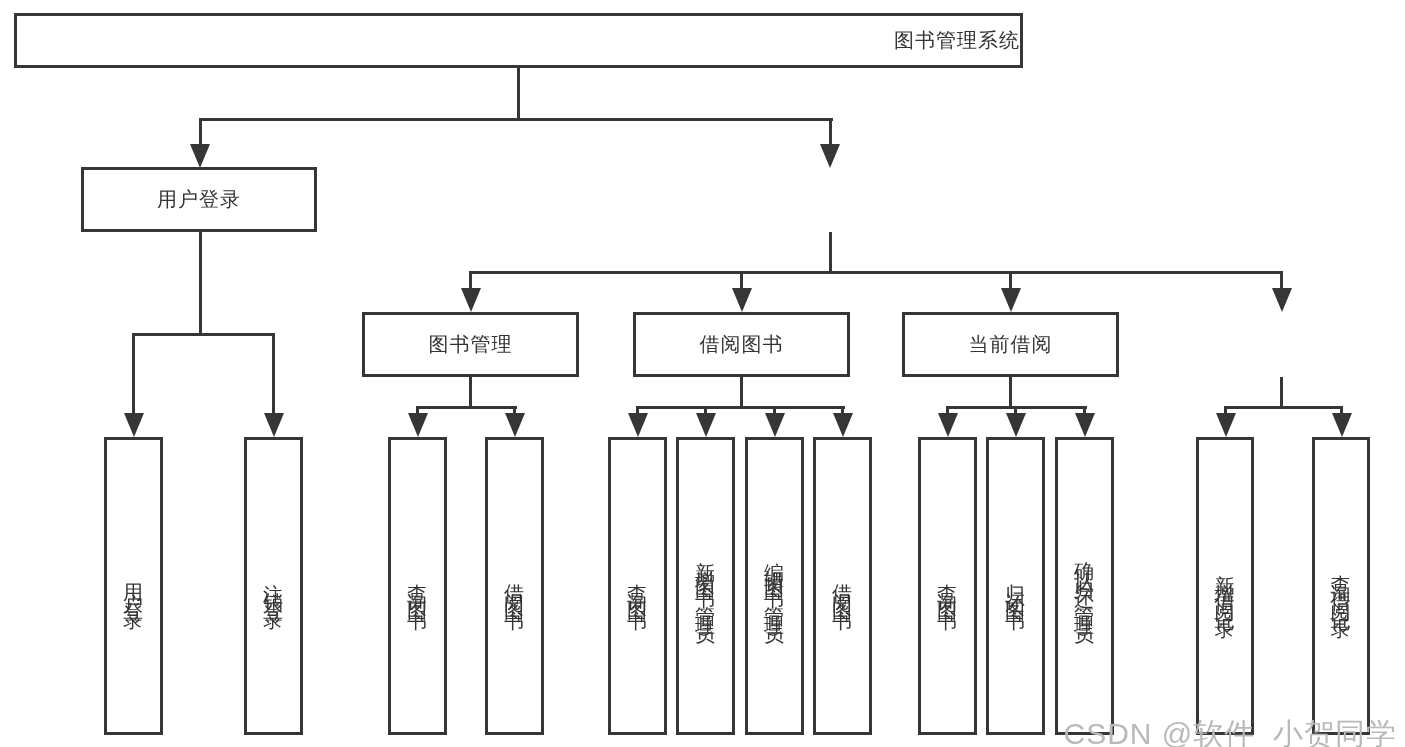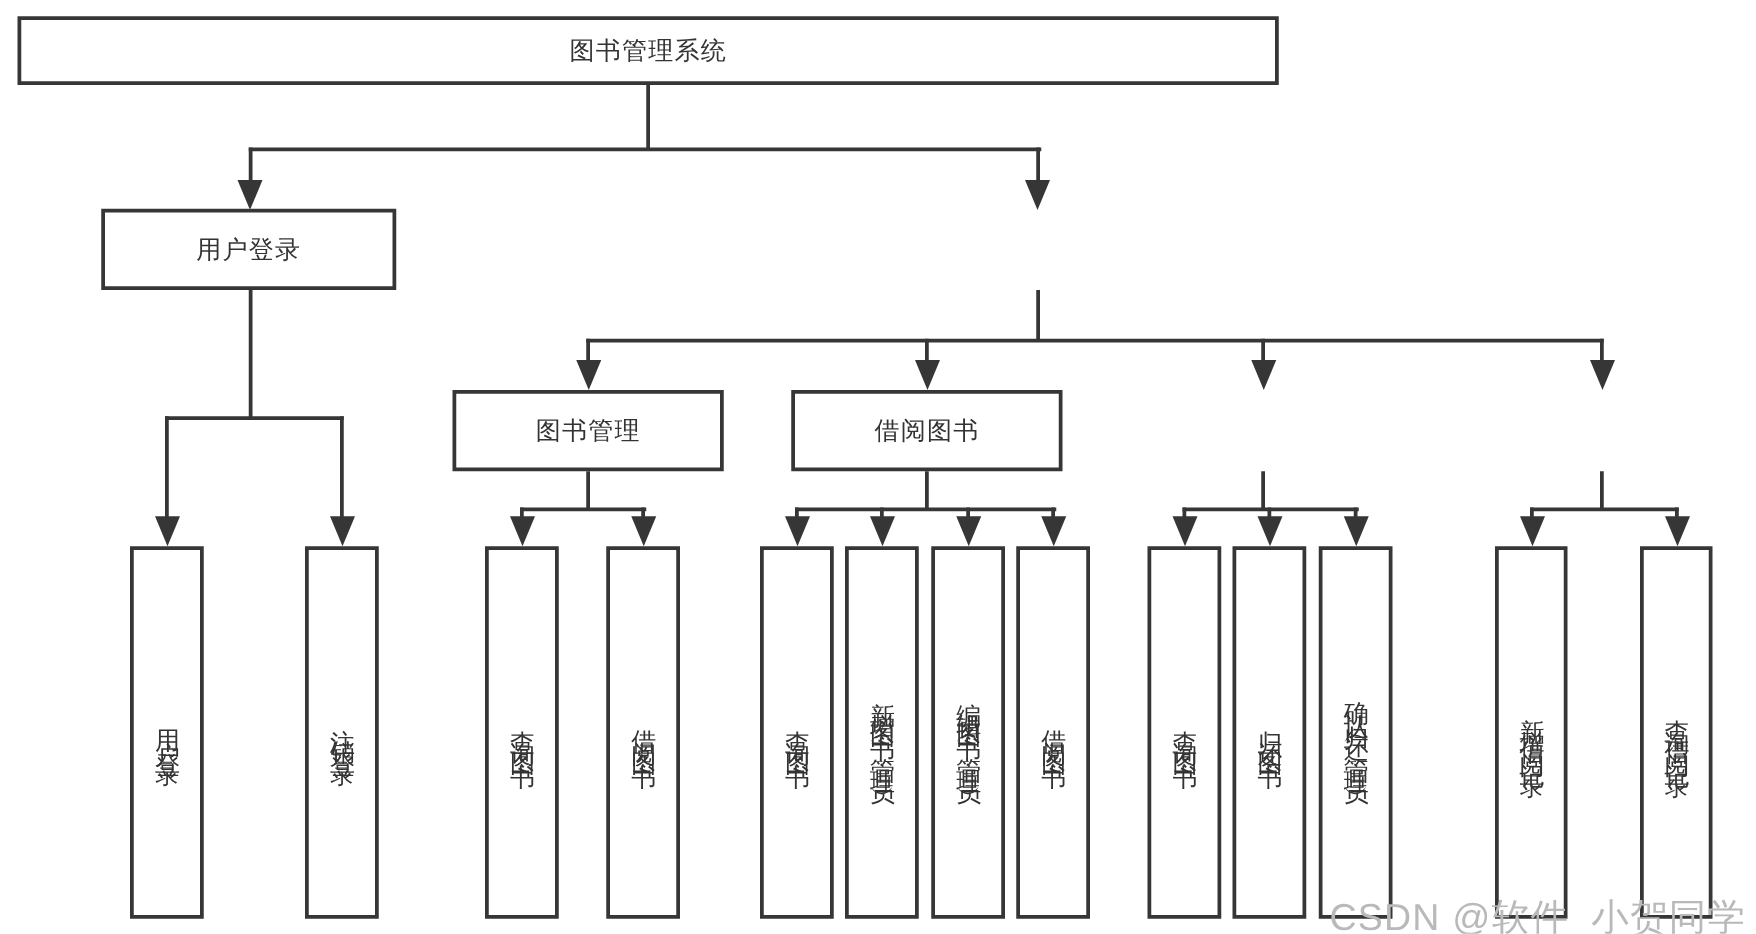--- a/index.html
+++ b/index.html
@@ -60,21 +60,21 @@
     letter-spacing:1px;
     white-space:nowrap;
     z-index:5;
   }
 </style>
 </head>
 <body>
 
 <div class="diagram">
 
-  <div class="node" style="left:14px;top:13px;width:1009px;height:55px;">
+  <div class="node" style="left:14px;top:13px;width:1009px;height:55px;justify-content:flex-end;">
     <span class="lbl">图书管理系统</span>
   </div>
 
   <div class="vl" style="left:517px;top:68px;height:52px;"></div>
   <div class="hl" style="left:199px;top:118px;width:634px;"></div>
   <div class="vl" style="left:199px;top:118px;height:30px;"></div>
   <div class="ah" style="left:190px;top:144px;"></div>
   <div class="vl" style="left:829px;top:118px;height:30px;"></div>
   <div class="ah" style="left:820px;top:144px;"></div>
 
@@ -98,20 +98,23 @@
   <div class="vl" style="left:1009px;top:271px;height:20px;"></div>
   <div class="ah" style="left:1001px;top:288px;"></div>
   <div class="vl" style="left:1280px;top:271px;height:20px;"></div>
   <div class="ah" style="left:1272px;top:288px;"></div>
 
   <div class="node" style="left:362px;top:312px;width:217px;height:65px;">
     <span class="lbl">图书管理</span>
   </div>
   <div class="node" style="left:633px;top:312px;width:217px;height:65px;">
     <span class="lbl">借阅图书</span>
+  </div>
+  <div class="node" style="left:902px;top:312px;width:217px;height:65px;">
+    <span class="lbl">当前借阅</span>
   </div>
 
   <div class="vl" style="left:469px;top:377px;height:31px;"></div>
   <div class="vl" style="left:740px;top:377px;height:31px;"></div>
   <div class="vl" style="left:1009px;top:377px;height:31px;"></div>
   <div class="vl" style="left:1280px;top:377px;height:31px;"></div>
 
   <div class="hl" style="left:416px;top:406px;width:101px;"></div>
   <div class="hl" style="left:636px;top:406px;width:209px;"></div>
   <div class="hl" style="left:946px;top:406px;width:141px;"></div>

